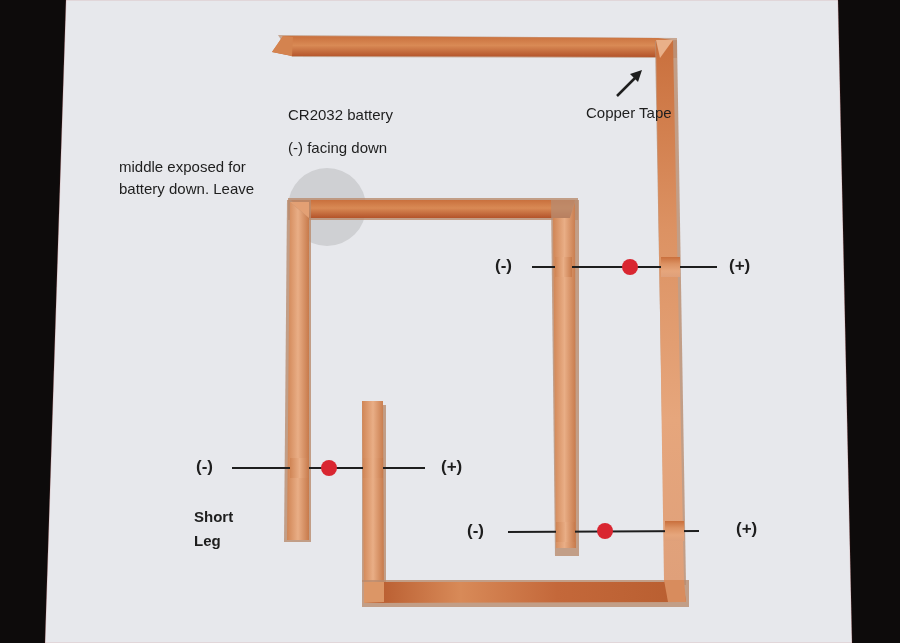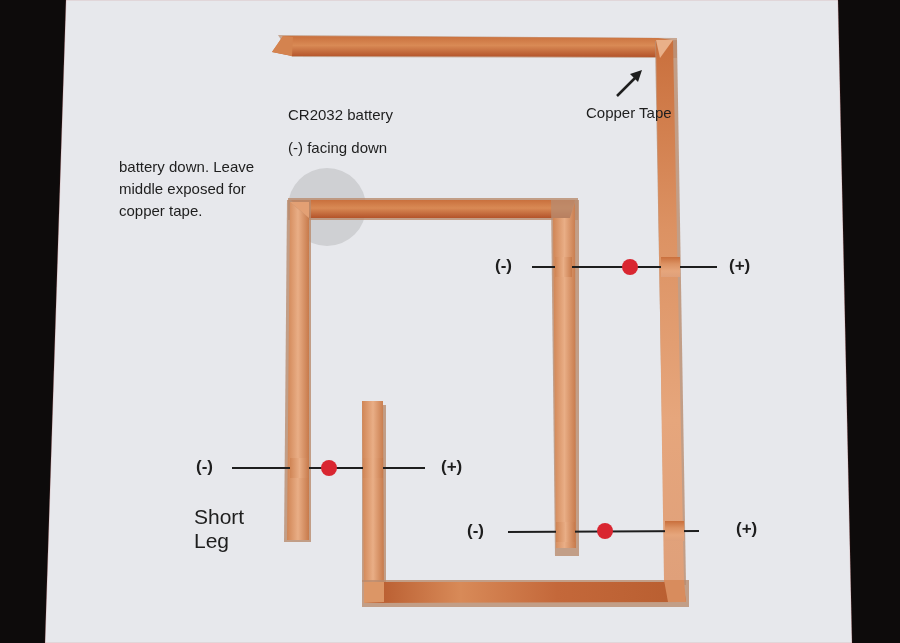--- a/index.html
+++ b/index.html
@@ -12,21 +12,21 @@
     .stage { position: absolute; left: 0; top: 0; width: 900px; height: 643px; }
     .paper-svg { position: absolute; left: 0; top: 0; }
     .label {
       position: absolute;
       color: #1e1e1e;
       font-family: "Liberation Sans", sans-serif;
       white-space: nowrap;
     }
     .txt-small { font-size: 15px; line-height: 22px; }
     .txt-pol { font-size: 17px; font-weight: bold; line-height: 20px; }
-    .txt-leg { font-size: 21px; line-height: 24px; }
+    .txt-leg { font-size: 15px; line-height: 24px; font-weight: bold; }
     .note-line { display: block; }
   </style>
 </head>
 <body>
 
 <div class="stage">
 
   <svg class="paper-svg" width="900" height="643" viewBox="0 0 900 643">
     <defs>
       <linearGradient id="copperH" x1="0" y1="0" x2="0" y2="1">
@@ -102,23 +102,22 @@
 
     <circle cx="329" cy="468" r="8" fill="#d92631"></circle>
     <circle cx="630" cy="267" r="8" fill="#d92631"></circle>
     <circle cx="605" cy="531" r="8" fill="#d92631"></circle>
   </svg>
 
   <div class="label txt-small" style="left:288px; top:104px;">CR2032 battery</div>
   <div class="label txt-small" style="left:288px; top:137px;">(-) facing down</div>
 
   <div class="label txt-small" style="left:119px; top:156px;">
+    <span class="note-line">middle exposed for</span>
     <span class="note-line">battery down. Leave</span>
-    <span class="note-line">middle exposed for</span>
-    <span class="note-line">copper tape.</span>
   </div>
 
   <div class="label txt-small" style="left:555px; top:102px;margin-left:31px;">Copper Tape</div>
 
   <div class="label txt-leg" style="left:194px; top:505px;">
     <span class="note-line">Short</span>
     <span class="note-line">Leg</span>
   </div>
 
   <div class="label txt-pol" style="left:196px; top:457px;">(-)</div>

